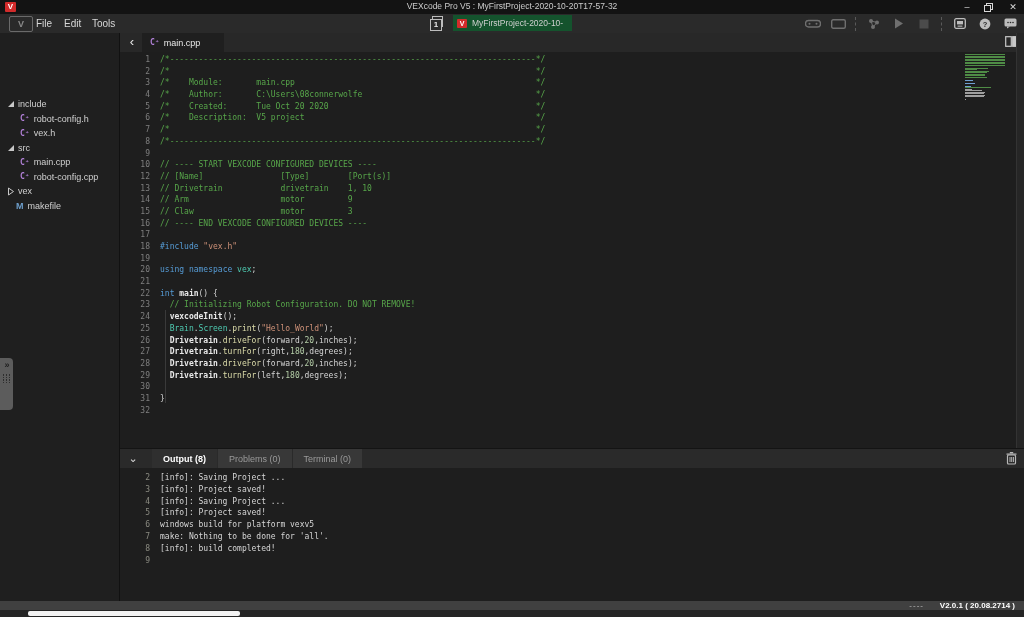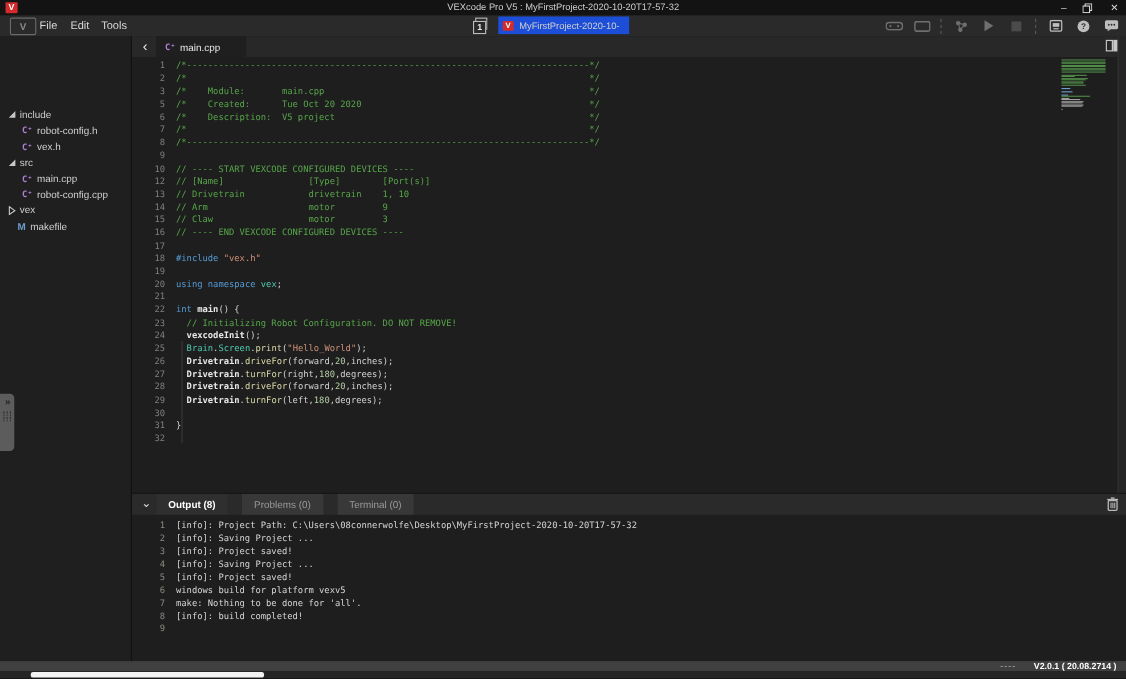--- a/index.html
+++ b/index.html
@@ -14,21 +14,21 @@
   .winc{color:#d8d8d8;font-size:9px;line-height:14px;width:12px;text-align:center;cursor:default;}
   
   .menubar{position:absolute;left:0;top:14px;width:1024px;height:19px;background:#2a2a2a;border-bottom:1px solid #1a1a1a;}
   .logo-btn{position:absolute;left:9px;top:2px;width:22px;height:14px;border:1px solid #6a6a6a;border-radius:2px;
             color:#8a8a8a;font-size:9px;font-weight:bold;text-align:center;line-height:14px;}
   .menu-item{position:absolute;top:0;height:19px;line-height:19px;font-size:10px;color:#d8d8d8;padding:0 4px;}
   .slot-btn{position:absolute;left:430px;top:2px;width:18px;height:15px;}
   .slot-sq{position:absolute;border:1px solid #bdbdbd;background:#2a2a2a;}
   .slot-back{left:2px;top:0;width:9px;height:9px;}
   .slot-front{left:0;top:3px;width:10px;height:10px;color:#e8e8e8;font-size:8px;font-weight:bold;text-align:center;line-height:10px;}
-  .project-field{position:absolute;left:453px;top:1px;width:119px;height:16px;background:#1d4ed8;display:flex;align-items:center;}
+  .project-field{position:absolute;left:453px;top:1px;width:119px;height:16px;background:#14532d;display:flex;align-items:center;}
   .pf-logo{width:10px;height:9px;background:#d22b2b;border-radius:1px;margin:0 5px 0 4px;color:#fff;font-size:7px;
            font-weight:bold;text-align:center;line-height:9px;}
   .pf-name{font-size:8.5px;color:#cfcfcf;white-space:nowrap;}
   .tb-icons{position:absolute;right:6px;top:0;height:19px;display:flex;align-items:center;gap:9px;}
   .tbi{width:16px;height:13px;display:flex;align-items:center;justify-content:center;}
   .tb-sep{width:1px;height:14px;border-left:1px dashed #5a5a5a;}
   
   .sidebar{position:absolute;left:0;top:33px;width:119px;height:568px;background:#1f1f1f;border-right:1px solid #111;}
   .tree{position:absolute;left:0;top:20px;width:119px;}
   .tree-row{height:14.5px;display:flex;align-items:center;font-size:9px;color:#d0d0d0;white-space:nowrap;}
@@ -50,21 +50,21 @@
   .cl .ln{display:inline-block;width:30px;text-align:right;padding-right:10px;color:#7f7f7f;}
   .tk-cmt{color:#57a64a;} .tk-kw{color:#569cd6;} .tk-str{color:#ce9178;} .tk-num{color:#b5cea8;}
   .tk-fn{color:#dcdcaa;} .tk-type{color:#4ec9b0;} .tk-txt{color:#d4d4d4;} .tk-wht{color:#e8e8e8;font-weight:bold;}
   .indent-guide{position:absolute;left:45px;top:258px;width:1px;height:93px;background:#3a3a3a;}
   .minimap{position:absolute;left:845px;top:2px;width:42px;height:60px;}
   .mm-bar{position:absolute;left:0;height:1px;}
   .r-scroll{position:absolute;left:1016px;top:33px;width:8px;height:568px;background:#262626;border-left:1px solid #333;}
   
   .out-header{position:absolute;left:120px;top:448px;width:904px;height:20px;background:#2a2a2a;border-top:1px solid #141414;}
   .out-chev{position:absolute;left:6px;top:2px;width:14px;height:16px;color:#d8d8d8;font-size:11px;line-height:14px;text-align:center;}
-  .otabs{position:absolute;left:22px;top:0;height:20px;display:flex;gap:12px;}
+  .otabs{position:absolute;left:32px;top:0;height:20px;display:flex;}
   .otab{height:20px;display:flex;align-items:center;padding:0 11px;font-size:9px;color:#9a9a9a;background:#383838;margin-right:1px;}
   .otab.active{background:#2f2f2f;color:#ffffff;font-weight:bold;}
   .trash{position:absolute;right:7px;top:3px;}
   .out-content{position:absolute;left:120px;top:468px;width:904px;height:133px;background:#1e1e1e;padding-top:4px;}
   .ol{height:11.8px;line-height:11.8px;white-space:pre;font-family:"DejaVu Sans Mono",monospace;font-size:8px;color:#d6d6d6;}
   .ol .ln{display:inline-block;width:30px;text-align:right;padding-right:10px;color:#8a8a80;}
   
   .statusbar{position:absolute;left:0;top:601px;width:1024px;height:9px;background:#404040;}
   .sb-dots{position:absolute;right:100px;top:0;font-size:8px;color:#bdbdbd;line-height:9px;letter-spacing:1px;}
   .sb-version{position:absolute;right:9px;top:0;font-size:8px;font-weight:bold;color:#ffffff;line-height:9px;}
@@ -243,20 +243,21 @@
           <rect x="7.7" y="0.7" width="5.6" height="9.6" fill="#c8c8c8" stroke="#c8c8c8" stroke-width="1.2"></rect>
         </svg>
     </div>
   </div>
 
   <div class="code-area">
     <div id="code-lines" style="padding-top:2px;">
         <div class="cl"><span class="ln">1</span><span class="tk-cmt">/*----------------------------------------------------------------------------*/</span></div>
         <div class="cl"><span class="ln">2</span><span class="tk-cmt">/*                                                                            */</span></div>
         <div class="cl"><span class="ln">3</span><span class="tk-cmt">/*    Module:       main.cpp                                                  */</span></div>
+        <div class="cl"><span class="ln">4</span><span class="tk-cmt">/*    Author:       C:\Users\08connerwolfe                                    */</span></div>
         <div class="cl"><span class="ln">5</span><span class="tk-cmt">/*    Created:      Tue Oct 20 2020                                           */</span></div>
         <div class="cl"><span class="ln">6</span><span class="tk-cmt">/*    Description:  V5 project                                                */</span></div>
         <div class="cl"><span class="ln">7</span><span class="tk-cmt">/*                                                                            */</span></div>
         <div class="cl"><span class="ln">8</span><span class="tk-cmt">/*----------------------------------------------------------------------------*/</span></div>
         <div class="cl"><span class="ln">9</span></div>
         <div class="cl"><span class="ln">10</span><span class="tk-cmt">// ---- START VEXCODE CONFIGURED DEVICES ----</span></div>
         <div class="cl"><span class="ln">12</span><span class="tk-cmt">// [Name]                [Type]        [Port(s)]</span></div>
         <div class="cl"><span class="ln">13</span><span class="tk-cmt">// Drivetrain            drivetrain    1, 10</span></div>
         <div class="cl"><span class="ln">14</span><span class="tk-cmt">// Arm                   motor         9</span></div>
         <div class="cl"><span class="ln">15</span><span class="tk-cmt">// Claw                  motor         3</span></div>
@@ -323,21 +324,20 @@
           <rect x="0.5" y="1.5" width="10" height="1.2" fill="#b8b8b8"></rect>
           <rect x="3.8" y="0" width="3.4" height="1.4" fill="#b8b8b8"></rect>
           <rect x="3.5" y="5" width="1" height="5" fill="#b8b8b8"></rect>
           <rect x="5.2" y="5" width="1" height="5" fill="#b8b8b8"></rect>
           <rect x="6.9" y="5" width="1" height="5" fill="#b8b8b8"></rect>
         </svg>
     </div>
   </div>
   <div class="out-content">
     <div id="output-lines">
-        <div class="ol"><span class="ln">1</span><span>[info]: Project Path: C:\Users\08connerwolfe\Desktop\MyFirstProject-2020-10-20T17-57-32</span></div>
         <div class="ol"><span class="ln">2</span><span>[info]: Saving Project ...</span></div>
         <div class="ol"><span class="ln">3</span><span>[info]: Project saved!</span></div>
         <div class="ol"><span class="ln">4</span><span>[info]: Saving Project ...</span></div>
         <div class="ol"><span class="ln">5</span><span>[info]: Project saved!</span></div>
         <div class="ol"><span class="ln">6</span><span>windows build for platform vexv5</span></div>
         <div class="ol"><span class="ln">7</span><span>make: Nothing to be done for 'all'.</span></div>
         <div class="ol"><span class="ln">8</span><span>[info]: build completed!</span></div>
         <div class="ol"><span class="ln">9</span><span></span></div>
       </div>
   </div>

